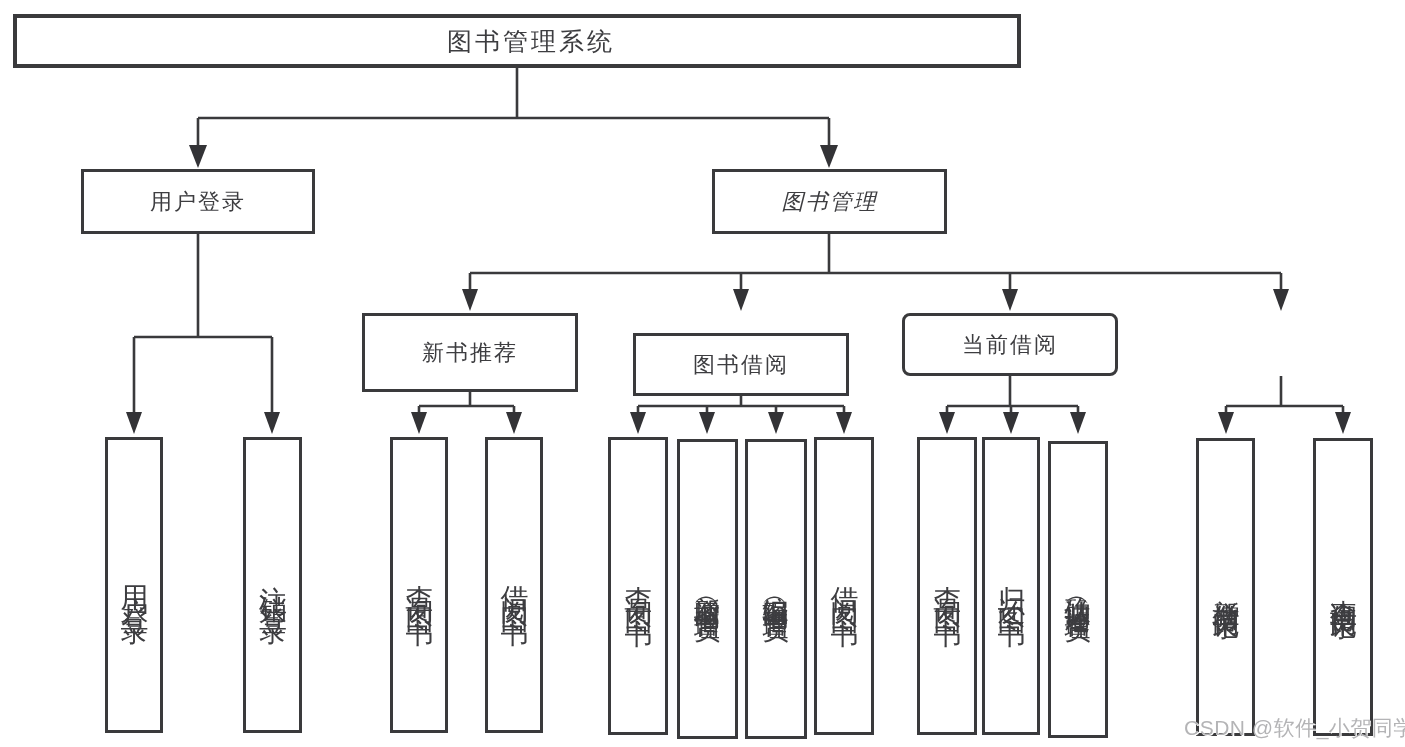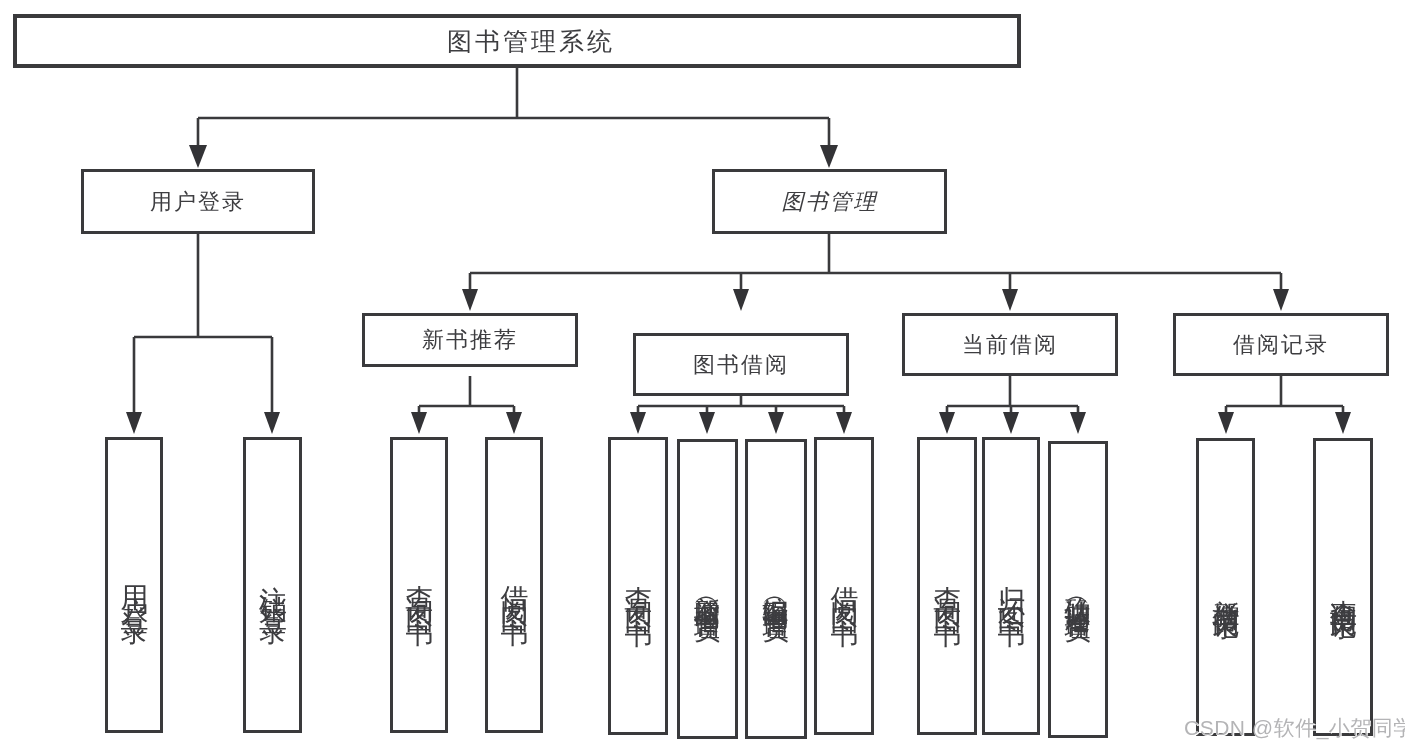--- a/index.html
+++ b/index.html
@@ -101,24 +101,23 @@
     <path class="cline" d="M1281 376 V407 M1226 406 H1343 M1226 406 V416 M1343 406 V416"></path>
     <polygon class="ahead" points="1218,412 1234,412 1226,434"></polygon>
     <polygon class="ahead" points="1335,412 1351,412 1343,434"></polygon>
   </svg>
 
   <div class="box root" style="left:13px; top:14px; width:1008px; height:54px;padding-left:28px;">图书管理系统</div>
 
   <div class="box h2" style="left:81px; top:169px; width:234px; height:65px;">用户登录</div>
   <div class="box h2" style="left:712px; top:169px; width:235px; height:65px;font-style:italic;">图书管理</div>
 
-  <div class="box h3" style="left:362px; top:313px; width:216px; height:54px;">新书推荐</div>
+  <div class="box h3" style="left:362px; top:313px; width:216px; height:79px;">新书推荐</div>
   <div class="box h3" style="left:633px; top:313px; width:216px; height:63px;margin-top:20px;">图书借阅</div>
-  <div class="box h3" style="left:902px; top:313px; width:216px; height:63px;">当前借阅</div>
-  <div class="box h3" style="left:1173px; top:313px; width:216px; height:63px;">借阅记录</div>
+  <div class="box h3" style="left:902px; top:313px; width:216px; height:63px;border-radius:8px;">当前借阅</div>
 
   <div class="box leaf" style="left:105px; top:437px; width:58px; height:296px;">
     <span>用户登录</span>
   </div>
   <div class="box leaf" style="left:243px; top:437px; width:59px; height:296px;">
     <span>注销登录</span>
   </div>
 
   <div class="box leaf" style="left:390px; top:437px; width:58px; height:296px;">
     <span>查询图书</span>

